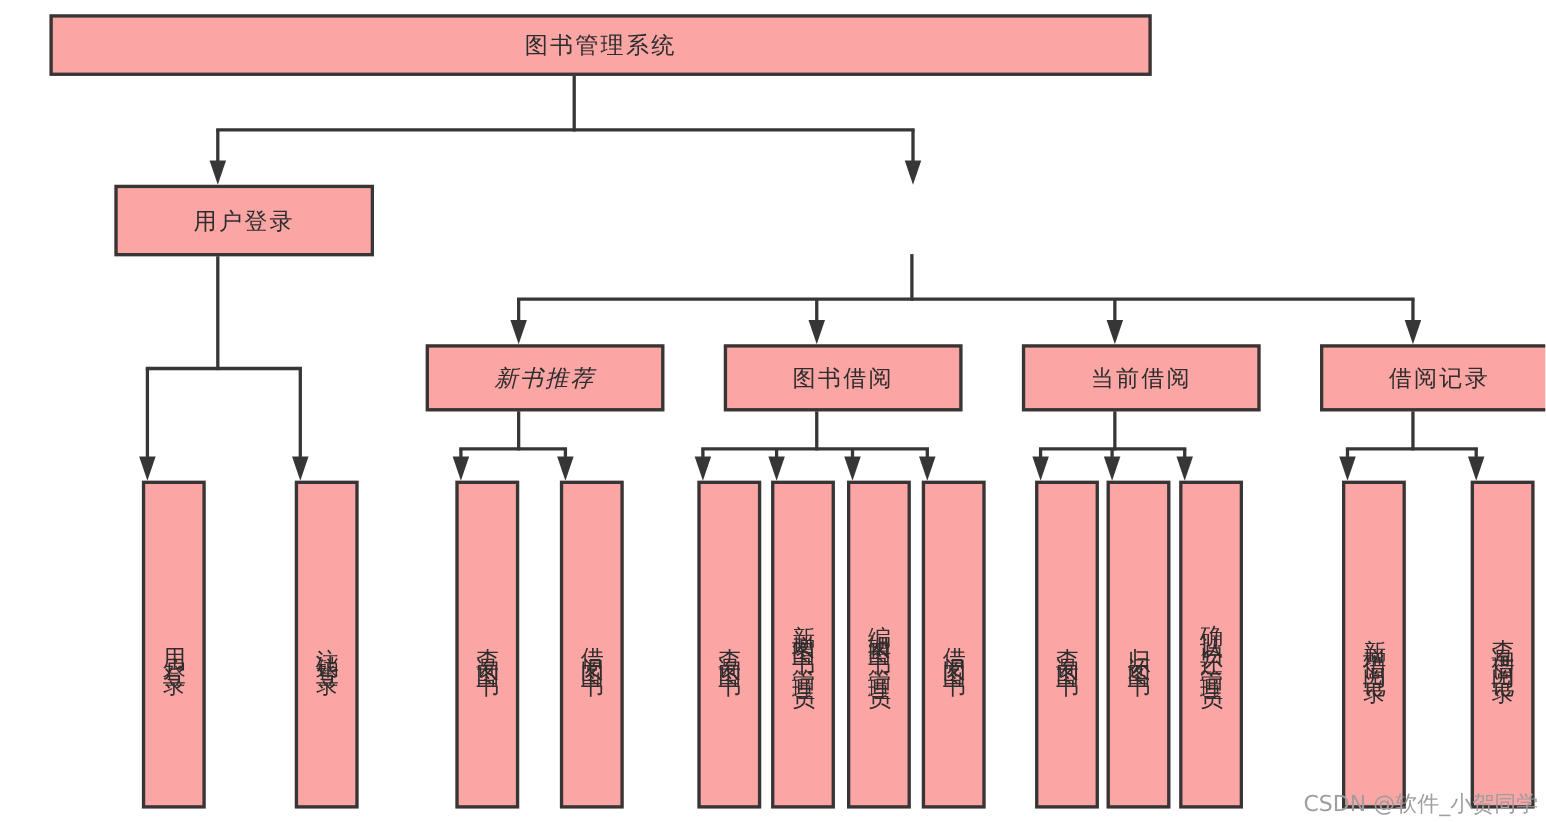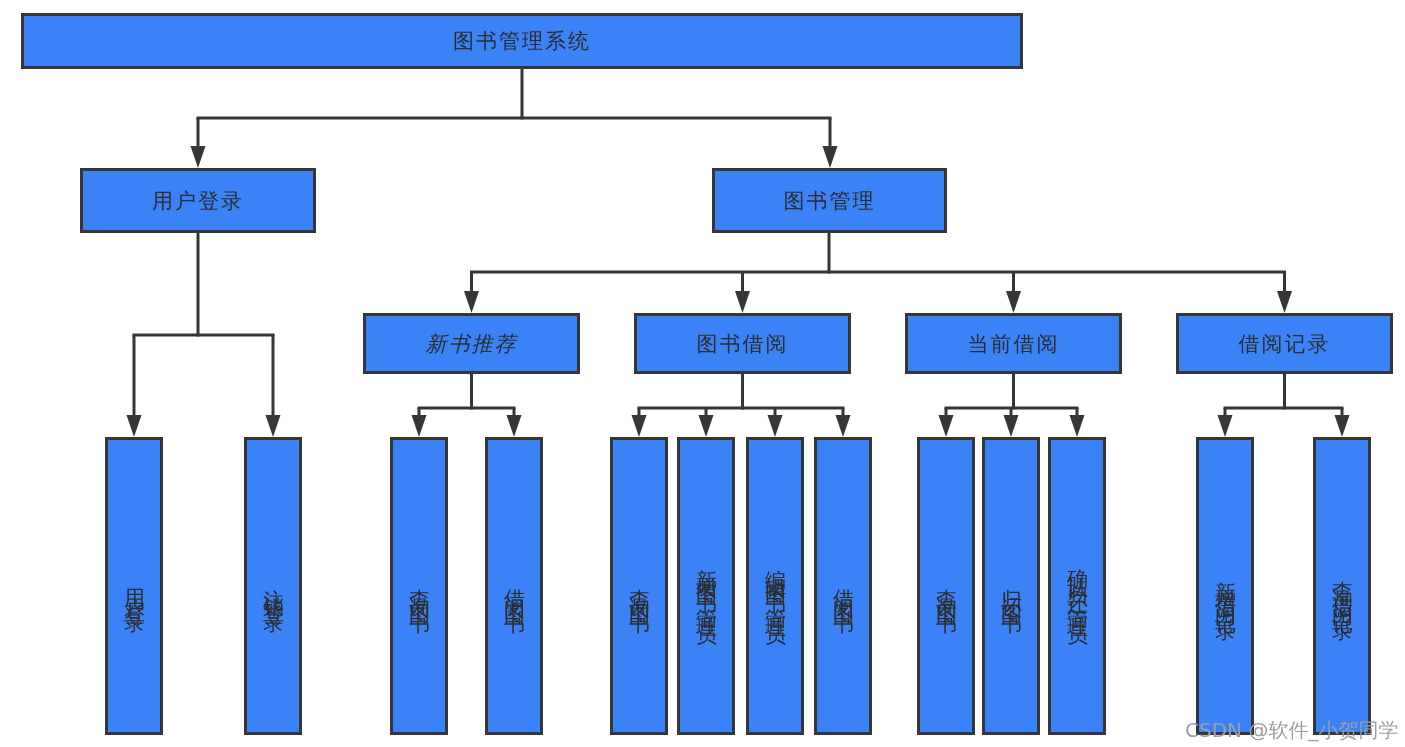--- a/index.html
+++ b/index.html
@@ -15,25 +15,26 @@
     background:var(--bg);
     font-family:"DejaVu Sans","Liberation Sans",sans-serif;
     overflow:hidden;
   }
   .connectors{position:absolute;left:0;top:0;width:1405px;height:747px;}
   .connectors line{stroke:var(--line);stroke-width:3;}
   .connectors polygon{fill:var(--line);stroke:none;}
   .node{
     position:absolute;box-sizing:border-box;
     border:3px solid var(--line);
-    background:#3b82f6;
+    background:#fca5a5;
     display:flex;align-items:center;justify-content:center;
     font-size:21px;color:var(--text);
     letter-spacing:2px;
     text-align:center;
+    margin-left:24px;
   }
   .leaf{
     writing-mode:vertical-rl;
     letter-spacing:8px;
     font-size:21px;
     line-height:1;
     padding-top:4px;
   }
   
   .n-root{left:21px;top:13px;width:1002px;height:56px;}
@@ -132,21 +133,20 @@
       <line x1="1225" y1="408" x2="1225" y2="420"></line>
       <polygon points="1217.5,415 1232.5,415 1225,437"></polygon>
       <line x1="1342" y1="408" x2="1342" y2="420"></line>
       <polygon points="1334.5,415 1349.5,415 1342,437"></polygon>
     </g>
   </svg>
 
   <div class="node n-root">图书管理系统</div>
 
   <div class="node n-login">用户登录</div>
-  <div class="node n-mgmt">图书管理</div>
 
   <div class="node n-m0">新书推荐</div>
   <div class="node n-m2">当前借阅</div>
   <div class="node n-m1">图书借阅</div>
   <div class="node n-m3">借阅记录</div>
 
   <div class="node leaf lf l-a0">用户登录</div>
   <div class="node leaf lf l-a1">注销登录</div>
 
   <div class="node leaf lf l-b0">查询图书</div>

